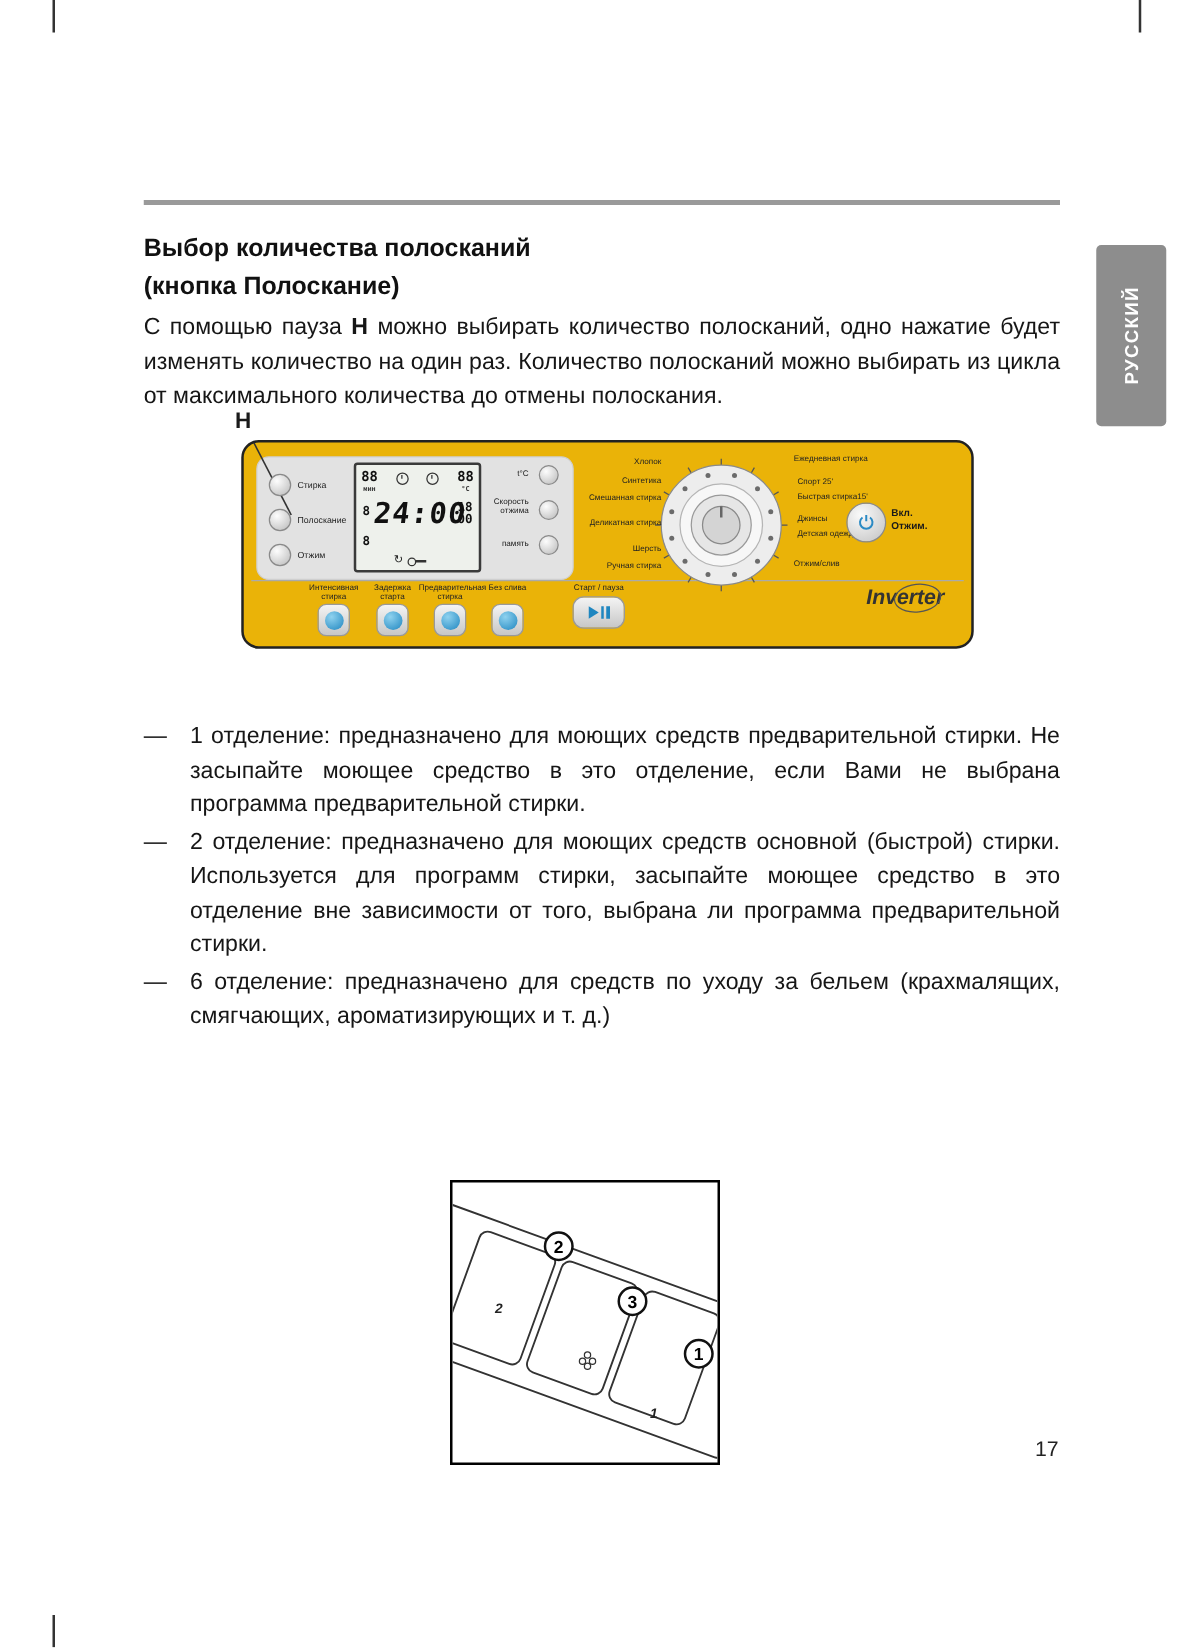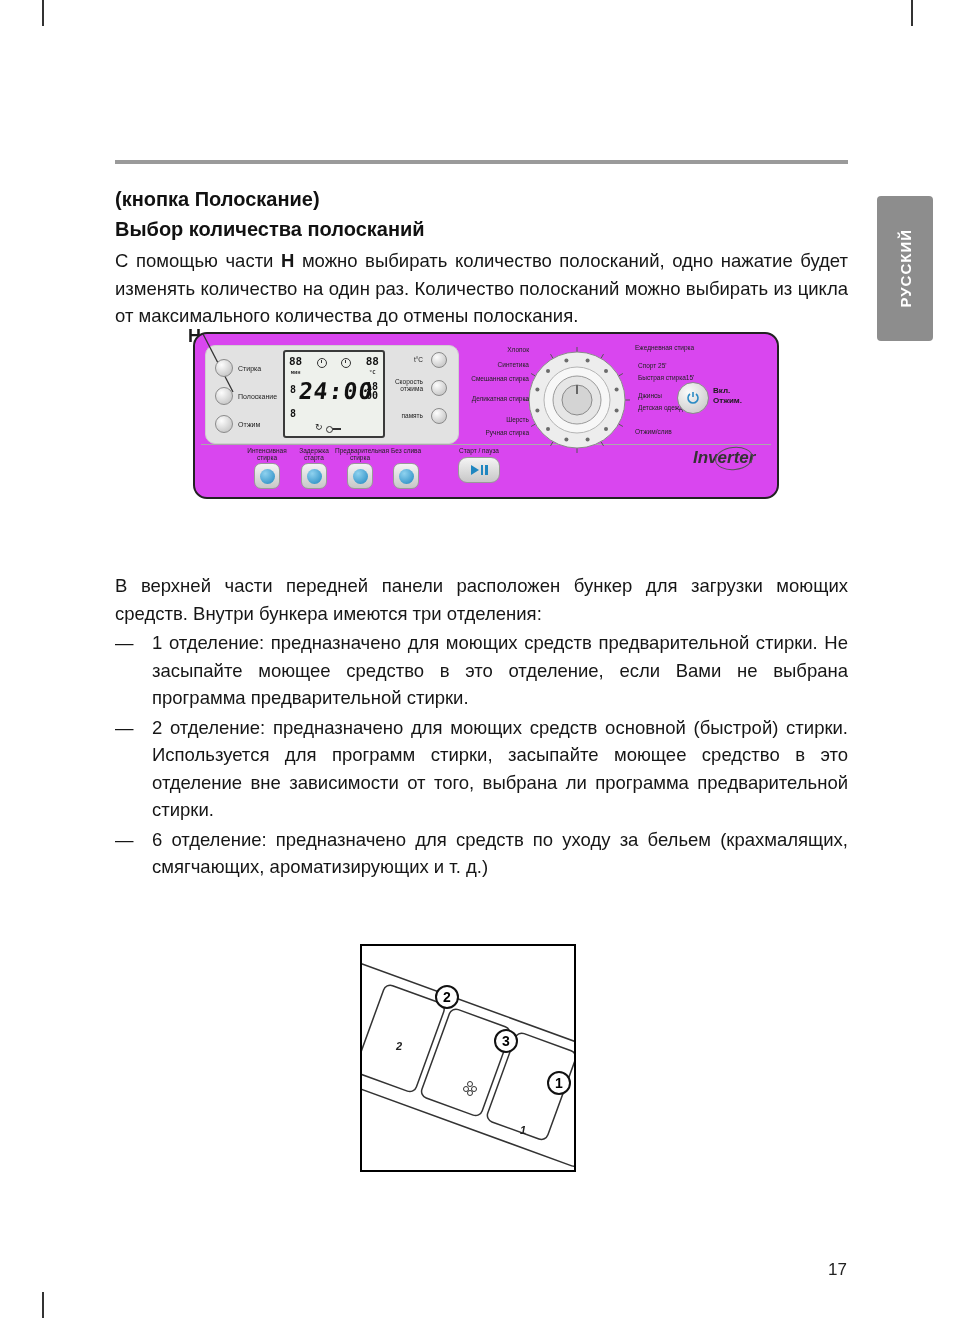--- a/index.html
+++ b/index.html
@@ -15,21 +15,21 @@
             border-radius:4px;display:flex;align-items:center;justify-content:center;}
   .side-tab span{writing-mode:vertical-rl;transform:rotate(180deg);color:#fff;font-weight:bold;
             font-size:15px;letter-spacing:1px;}
 
   .h1{position:absolute;left:115px;top:184px;font-size:20px;font-weight:bold;line-height:30px;color:#111;}
   .body-text{font-size:18.5px;line-height:27.5px;text-align:justify;color:#161616;}
   .para1{position:absolute;left:115px;top:247px;width:733px;}
   .callout-h{position:absolute;left:188px;top:326px;font-size:18px;font-weight:bold;}
 
   
-  .panel{position:absolute;left:193px;top:332px;width:582px;height:163px;background:#d946ef;
+  .panel{position:absolute;left:193px;top:352px;width:582px;height:163px;background:#eab308;
          border:2.5px solid #222;border-radius:14px;}
   .panel .sep{position:absolute;left:6px;right:6px;top:110px;height:1px;background:#aaa;}
   .gray-block{position:absolute;left:10px;top:11px;width:252px;height:97px;background:#e2e2e2;
               border:1px solid #cfcfcf;border-radius:10px;}
   .mode-row{position:absolute;left:20px;display:flex;align-items:center;gap:5px;}
   .btn-round{width:16px;height:16px;border-radius:50%;border:1px solid #8a8a8a;
              background:radial-gradient(circle at 35% 30%,#fdfdfd,#b9b9b9);}
   .btn-round.small{width:14px;height:14px;}
   .mode-label{font-size:7px;color:#222;}
 
@@ -85,43 +85,43 @@
   
   .sec2{position:absolute;left:115px;top:572px;width:733px;}
   .sec2 h2{font-size:20px;font-weight:bold;margin:0 0 10px;color:#111;}
   .sec2 p{margin:0 0 2px;}
   .li{position:relative;padding-left:37px;margin-top:2px;}
   .li .dash{position:absolute;left:0;top:0;}
 
   .drawer-fig{position:absolute;left:360px;top:944px;width:212px;height:224px;border:2px solid #000;
               box-sizing:content-box;background:#fff;overflow:hidden;}
 
-  .page-num{position:absolute;left:828px;top:1260px;font-size:17px;color:#222;}
+  .page-num{position:absolute;left:828px;top:1150px;font-size:17px;color:#222;}
 </style>
 </head>
 <body>
 
 <div class="page">
 
   <div class="mark-v" style="left:42px;top:0;"></div>
   <div class="mark-v" style="left:911px;top:0;"></div>
   <div class="mark-v" style="left:42px;top:1292px;"></div>
 
   <div class="title-rule"></div>
 
   <div class="side-tab">
     <span>РУССКИЙ</span>
   </div>
 
   <div class="h1">
+    <div>Выбор количества полосканий</div>
     <div>(кнопка Полоскание)</div>
-    <div>Выбор количества полосканий</div>
-  </div>
-
-  <div class="body-text para1"><span>С помощью части </span><b>Н</b><span> можно выбирать количество полосканий, одно нажатие будет изменять количество на один раз. Количество полосканий можно выбирать из цикла от максимального количества до отмены полоскания.</span></div>
+  </div>
+
+  <div class="body-text para1"><span>С помощью пауза </span><b>Н</b><span> можно выбирать количество полосканий, одно нажатие будет изменять количество на один раз. Количество полосканий можно выбирать из цикла от максимального количества до отмены полоскания.</span></div>
 
   <div class="callout-h">Н</div>
 
   <div class="panel">
     <div class="gray-block"></div>
     <div class="sep"></div>
 
     <svg class="abs" style="left:0;top:0;pointer-events:none;" width="582" height="163">
       <line x1="8" y1="0" x2="38" y2="58" stroke="#333" stroke-width="1.3"></line>
     </svg>
@@ -262,21 +262,20 @@
         <span class="play-tri"></span>
         <span class="pause-bars">
             <i></i>
             <i></i>
           </span>
       </div>
     </div>
   </div>
 
   <div class="sec2">
-    <p class="body-text">В верхней части передней панели расположен бункер для загрузки моющих средств. Внутри бункера имеются три отделения:</p>
     <div class="body-text li">
       <span class="dash">—</span>
       <span>1 отделение: предназначено для моющих средств предварительной стирки. Не засыпайте моющее средство в это отделение, если Вами не выбрана программа предварительной стирки.</span>
     </div>
     <div class="body-text li">
       <span class="dash">—</span>
       <span>2 отделение: предназначено для моющих средств основной (быстрой) стирки. Используется для программ стирки, засыпайте моющее средство в это отделение вне зависимости от того, выбрана ли программа предварительной стирки.</span>
     </div>
     <div class="body-text li">
       <span class="dash">—</span>

